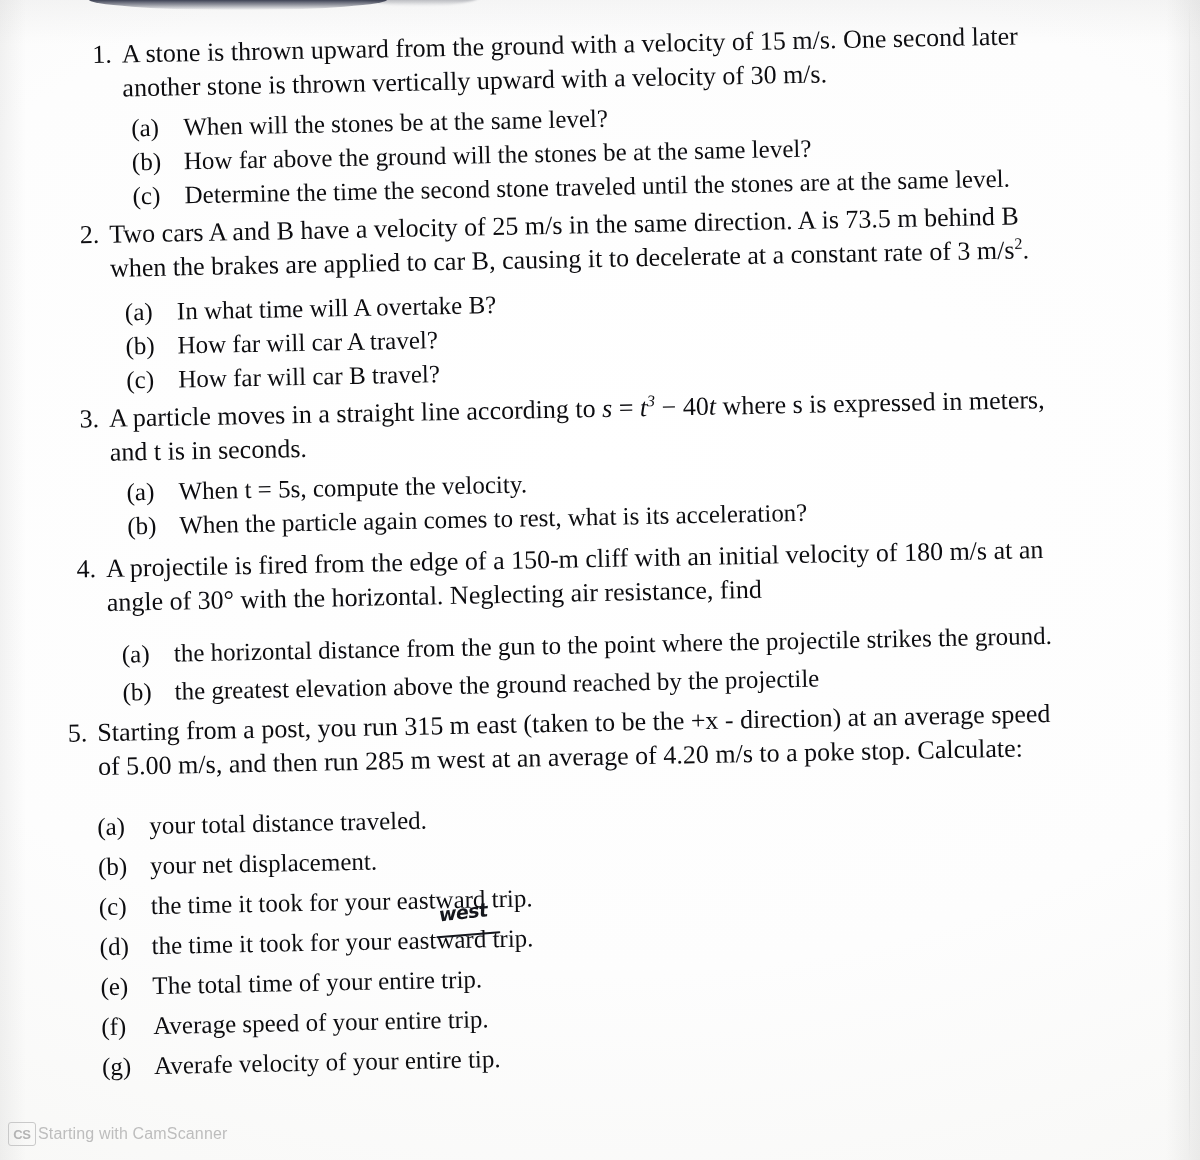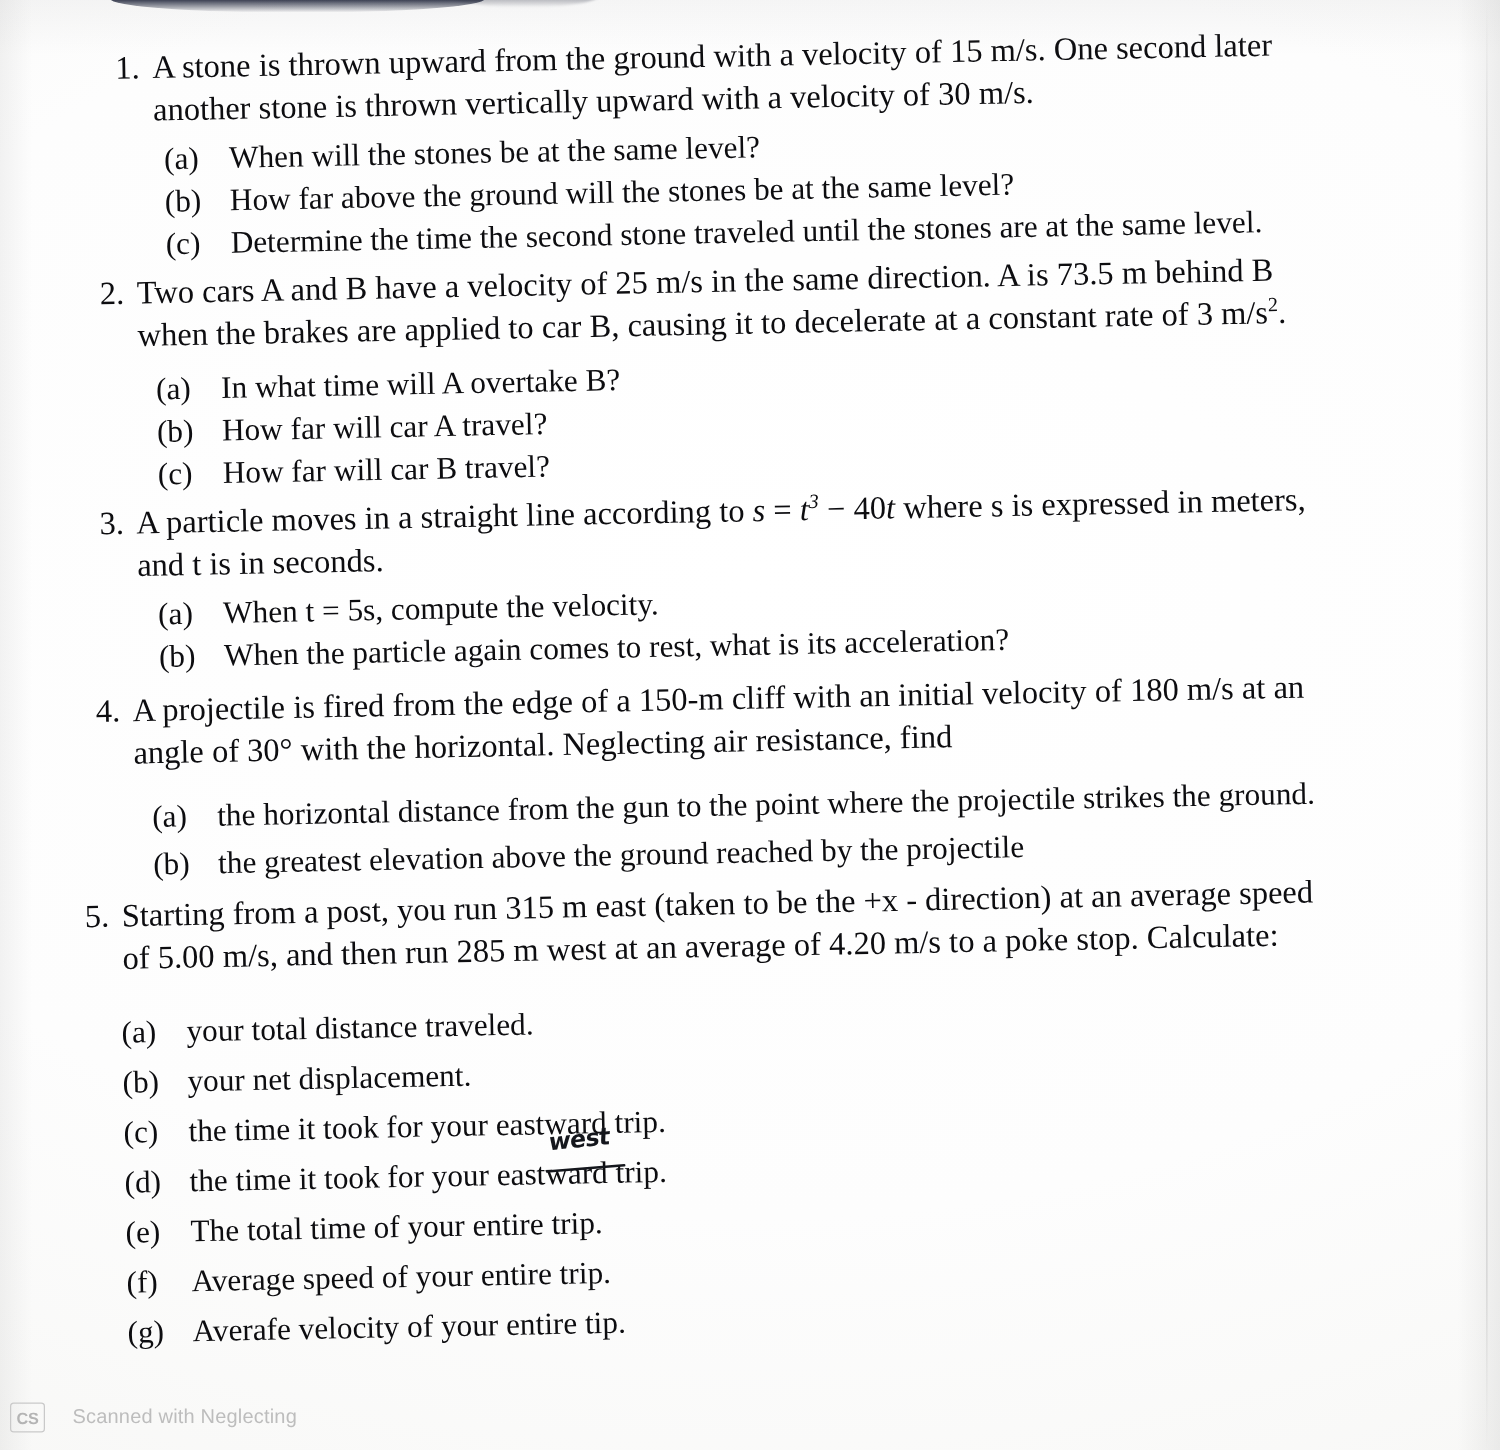--- a/index.html
+++ b/index.html
@@ -138,21 +138,21 @@
     border-radius: 2px;
   }
 
   
   #watermark {
     position: absolute;
     left: 8px;
     bottom: 14px;
     display: flex;
     align-items: center;
-    gap: 22px;
+    gap: 2px;
   }
   #watermark-logo {
     width: 26px;
     height: 22px;
     border: 1.6px solid #c9c9c9;
     border-radius: 3px;
     display: flex;
     align-items: center;
     justify-content: center;
     font-family: "Liberation Sans", sans-serif;
@@ -304,16 +304,16 @@
 
     <div id="handwritten-correction">west</div>
     <div id="strikeout-east"></div>
 
   </div>
 
   <div id="scan-vignette"></div>
 
   <div id="watermark">
     <div id="watermark-logo">CS</div>
-    <div id="watermark-text">Scanned with Neglecting</div>
+    <div id="watermark-text">Starting with CamScanner</div>
   </div>
 
 </div>
 
 </body></html>

